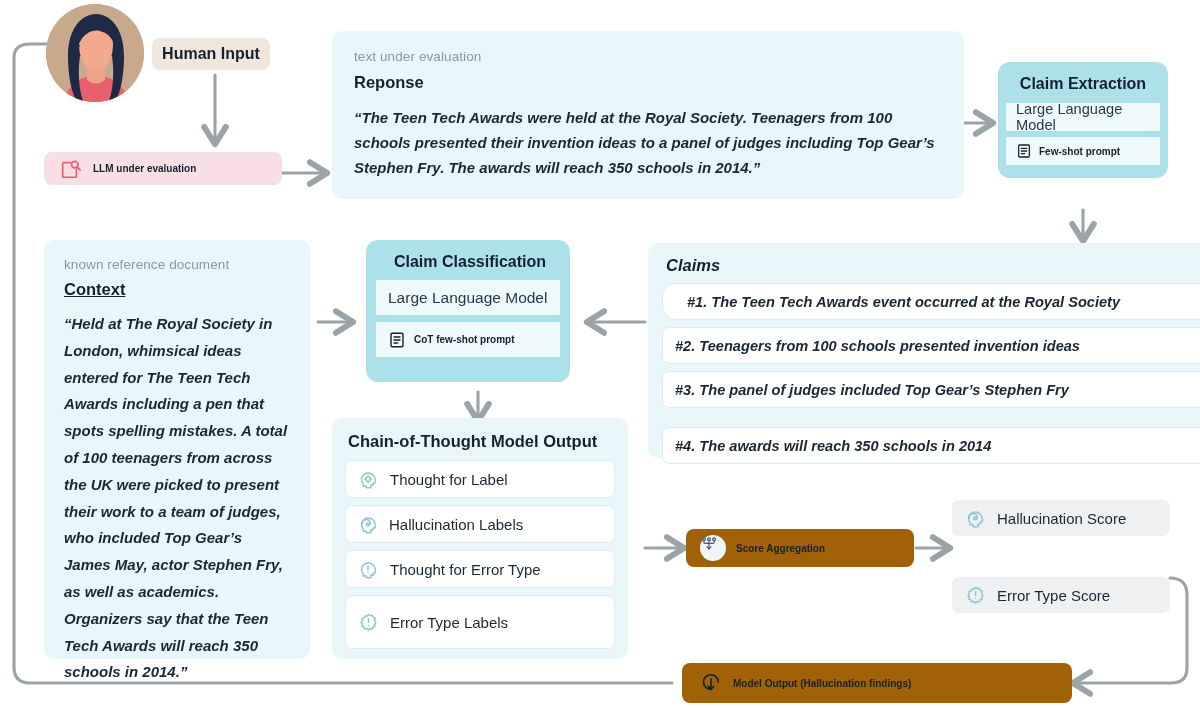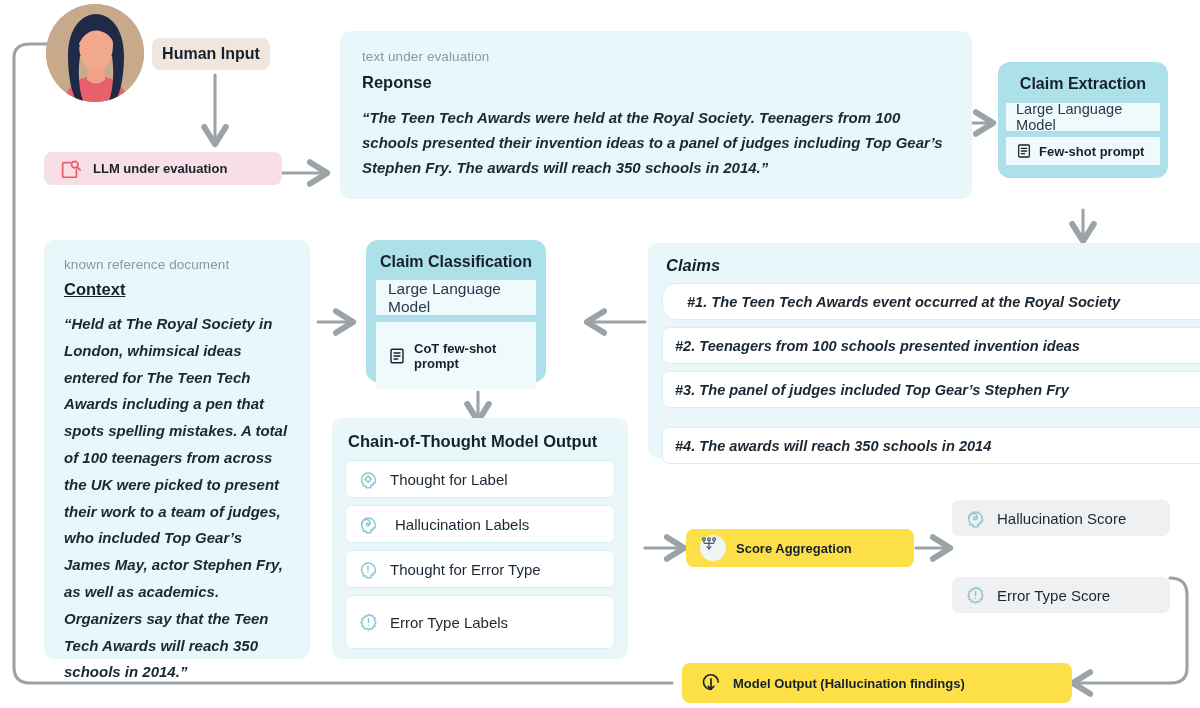--- a/index.html
+++ b/index.html
@@ -10,29 +10,29 @@
   .abs{position:absolute;box-sizing:border-box;}
 
   
   .panel-light{background:#e9f7fb;border-radius:10px;}
   .panel-teal{background:#ade1e9;border-radius:12px;}
   .chip-white{background:#ffffff;border:1px solid #d9eef3;border-radius:7px;}
   .chip-pale{background:#effafd;border-radius:1px;}
   .chip-grey{background:#eef0f2;border-radius:7px;}
   .chip-beige{background:#f0e6dd;border-radius:8px;}
   .chip-pink{background:#f8dfe6;border-radius:8px;}
-  .chip-mint{background:#fde047;border-radius:8px;}
+  .chip-mint{background:#a16207;border-radius:8px;}
 
   .lbl-small{font-size:13.5px;color:#8b97a2;font-weight:400;letter-spacing:.1px;}
   .lbl-head{font-size:16.5px;font-weight:700;color:#16212e;}
-  .lbl-title{font-size:16px;font-weight:700;color:#16212e;}
+  .lbl-title{font-size:16px;font-weight:700;color:#16212e;text-align:center;}
   .body-italic{font-size:15px;font-style:italic;font-weight:600;color:#1b2733;line-height:25px;}
   .claim-txt{font-size:14.6px;font-weight:600;color:#1b2733;}
   .chip-txt{font-size:14.6px;font-weight:400;color:#29384a;}
-  .chip-txt-b{font-size:13px;font-weight:700;color:#16212e;}
+  .chip-txt-b{font-size:10px;font-weight:700;color:#16212e;}
   .row-txt{font-size:15px;font-weight:500;color:#1b2733;}
 
   .flexrow{display:flex;align-items:center;}
   .center{display:flex;align-items:center;justify-content:center;}
 
   svg{display:block;overflow:visible;}
   .ico{flex:0 0 auto;display:block;}
 </style>
 </head>
 <body>
@@ -99,21 +99,21 @@
     <span class="ico">
       <svg width="22" height="22" viewBox="0 0 24 24" fill="none" stroke="#ef5a6f" stroke-width="1.9" stroke-linecap="round" stroke-linejoin="round">
         <path d="M19 12.5V20.2a.8.8 0 0 1-.8.8H4.8a.8.8 0 0 1-.8-.8V5.8a.8.8 0 0 1 .8-.8h7.4"></path>
         <circle cx="17.2" cy="7.2" r="3.6"></circle>
         <path d="M19.9 9.9 23 13"></path>
       </svg>
     </span>
     <span class="chip-txt-b">LLM under evaluation</span>
   </div>
 
-  <div class="abs panel-light" style="left:340px;top:31px;width:632px;height:168px;padding:18px 22px;">
+  <div class="abs panel-light" style="left:332px;top:31px;width:632px;height:168px;padding:18px 22px;">
     <div class="lbl-small">text under evaluation</div>
     <div class="lbl-head" style="margin-top:9px;">Reponse</div>
     <div class="body-italic" style="margin-top:13px;">“The Teen Tech Awards were held at the Royal Society. Teenagers from 100 schools presented their invention ideas to a panel of judges including Top Gear’s Stephen Fry. The awards will reach 350 schools in 2014.”</div>
   </div>
 
   <div class="abs panel-teal" style="left:998px;top:62px;width:170px;height:116px;padding:9px 8px;">
     <div class="lbl-title center" style="height:26px;">Claim Extraction</div>
     <div class="chip-pale flexrow" style="height:28px;margin-top:6px;padding:0 10px;">
       <span class="chip-txt">Large Language Model</span>
     </div>
@@ -143,26 +143,26 @@
       <span class="claim-txt">#4. The awards will reach 350 schools in 2014</span>
     </div>
   </div>
 
   <div class="abs panel-light" style="left:44px;top:240px;width:266px;height:419px;padding:17px 20px;">
     <div class="lbl-small">known reference document</div>
     <div class="lbl-head" style="margin-top:8px;text-decoration:underline;">Context</div>
     <div class="body-italic" style="margin-top:12px;line-height:26.8px;">“Held at The Royal Society in London, whimsical ideas entered for The Teen Tech Awards including a pen that spots spelling mistakes. A total of 100 teenagers from across the UK were picked to present their work to a team of judges, who included Top Gear’s James May, actor Stephen Fry, as well as academics. Organizers say that the Teen Tech Awards will reach 350 schools in 2014.”</div>
   </div>
 
-  <div class="abs panel-teal" style="left:366px;top:240px;width:180px;height:142px;padding:11px 10px;">
+  <div class="abs panel-teal" style="left:366px;top:240px;width:204px;height:142px;padding:11px 10px;">
     <div class="lbl-title" style="margin:2px 0 0 4px;">Claim Classification</div>
     <div class="chip-pale flexrow" style="height:35px;margin-top:9px;padding:0 12px;">
       <span class="chip-txt" style="font-size:15.5px;">Large Language Model</span>
     </div>
-    <div class="chip-pale flexrow" style="height:35px;margin-top:7px;padding:16px 12px;gap:8px;">
+    <div class="chip-pale flexrow" style="height:35px;margin-top:7px;padding:0 12px;gap:8px;">
       <span class="ico">
         <svg width="18" height="18" viewBox="0 0 24 24" fill="none" stroke="#16212e" stroke-width="1.9" stroke-linecap="round" stroke-linejoin="round">
           <rect x="4" y="3" width="16" height="18" rx="1.6"></rect>
           <path d="M8 8h8M8 12h8M8 16h5"></path>
         </svg>
       </span>
       <span class="chip-txt-b">CoT few-shot prompt</span>
     </div>
   </div>
 
@@ -173,21 +173,21 @@
       <span class="ico">
         <svg width="21" height="21" viewBox="0 0 24 24" fill="none" stroke="#8fc6d2" stroke-width="1.7" stroke-linecap="round" stroke-linejoin="round">
           <path d="M20 13.4c0-5-3.7-8.9-8.3-8.9C7.3 4.5 4 8 4 12.2c0 2 .8 3.6 1.9 4.7v2.6h3.4v2h5.5v-3.1h2.6v-2.4h1.9z"></path>
           <circle cx="11.6" cy="11.6" r="2.6"></circle>
           <path d="M11.6 7.6v1.2M11.6 14.4v1.2M7.6 11.6h1.2M14.4 11.6h1.2"></path>
         </svg>
       </span>
       <span class="row-txt">Thought for Label</span>
     </div>
 
-    <div class="chip-white flexrow" style="height:36px;margin-bottom:7px;padding:0 12px;gap:16px;">
+    <div class="chip-white flexrow" style="height:36px;margin-bottom:7px;padding:0 12px;gap:10px;">
       <span class="ico">
         <svg width="21" height="21" viewBox="0 0 24 24" fill="none" stroke="#8fc6d2" stroke-width="1.7" stroke-linecap="round" stroke-linejoin="round">
           <path d="M20 13.4c0-5-3.7-8.9-8.3-8.9C7.3 4.5 4 8 4 12.2c0 2 .8 3.6 1.9 4.7v2.6h3.4v2h5.5v-3.1h2.6v-2.4h1.9z"></path>
           <path d="M12.6 11.8a1.5 1.5 0 1 0-1.6 1.6 2.8 2.8 0 0 0 3-2.9 4.1 4.1 0 0 0-4.3-4.1 5.4 5.4 0 0 0-5.3 5.5"></path>
         </svg>
       </span>
       <span class="row-txt">Hallucination Labels</span>
     </div>
 
     <div class="chip-white flexrow" style="height:36px;margin-bottom:7px;padding:0 12px;gap:11px;">

